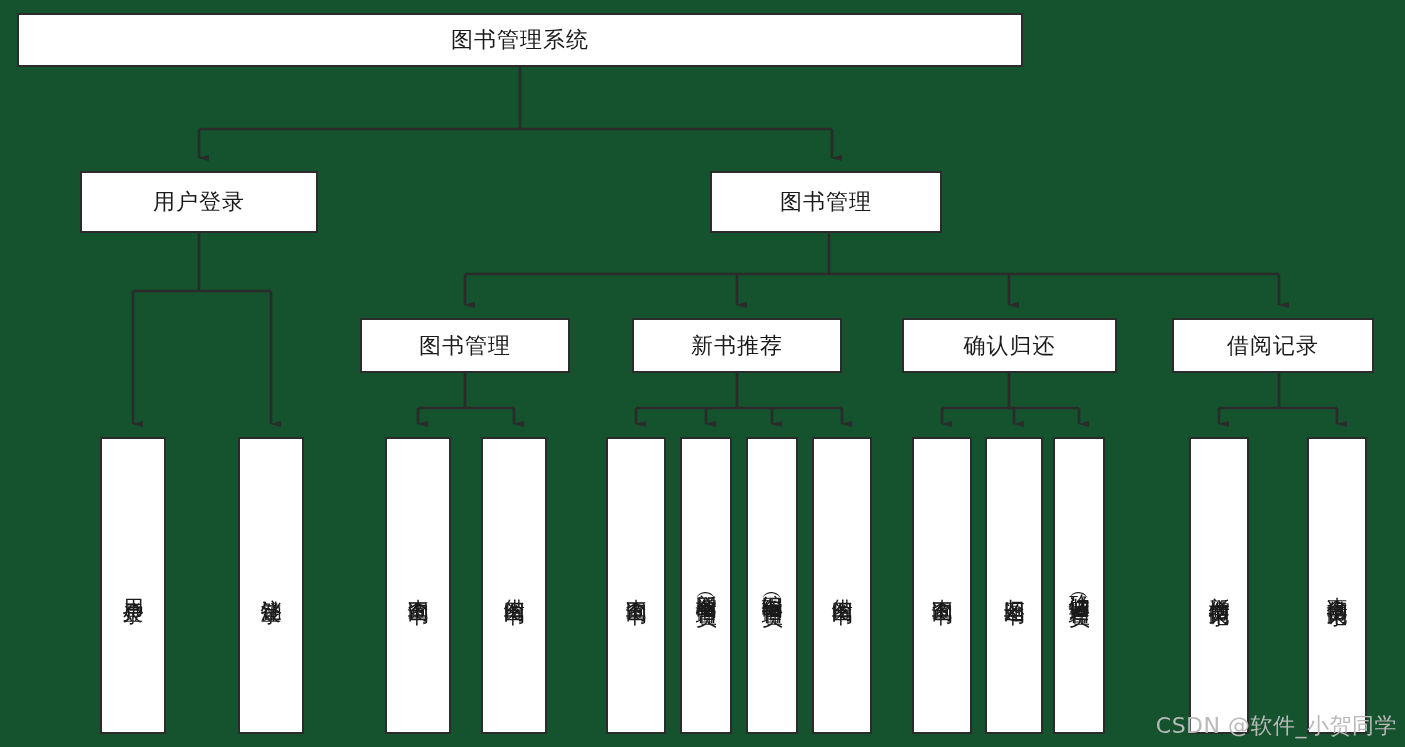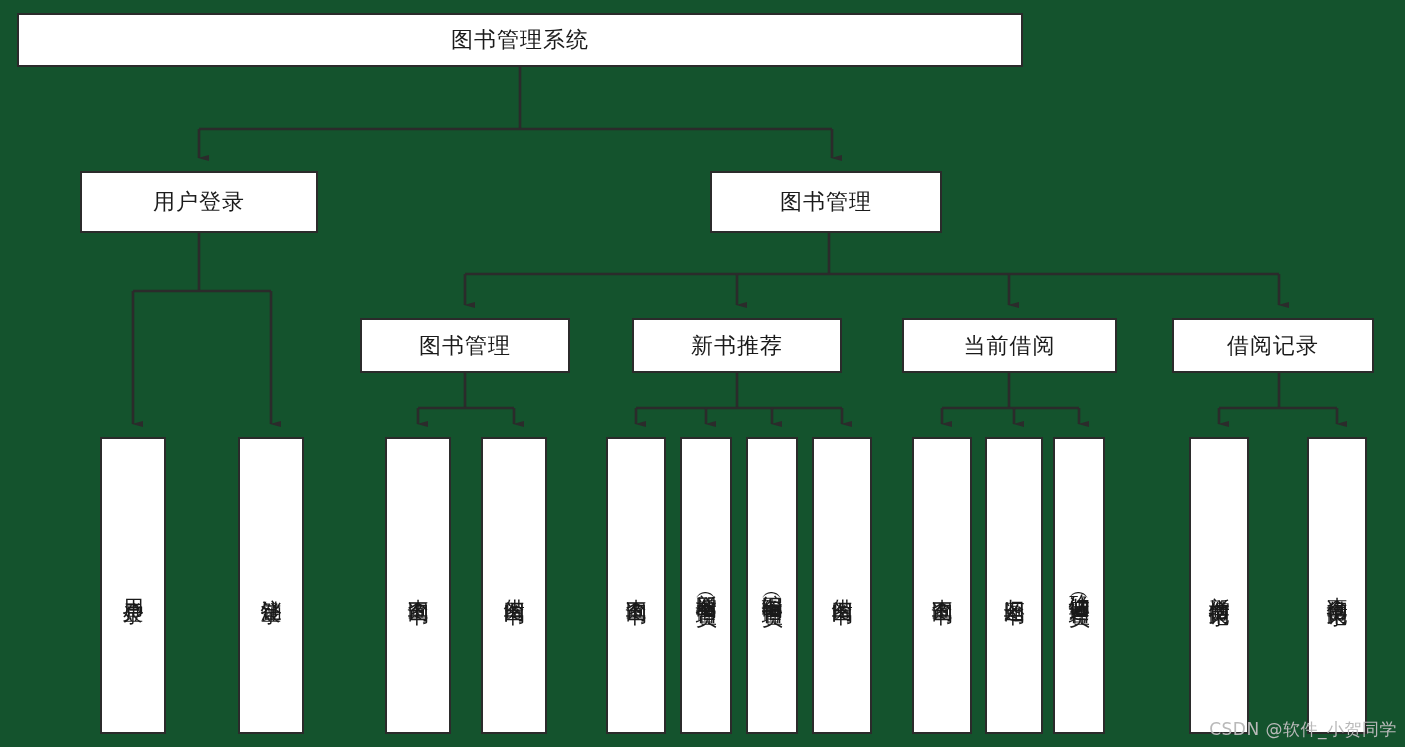--- a/index.html
+++ b/index.html
@@ -5,21 +5,21 @@
   html,body{margin:0;padding:0;background:#ffffff;}
   body{width:1405px;height:747px;overflow:hidden;font-family:"DejaVu Sans","Liberation Sans",sans-serif;}
   #stage{position:relative;width:1405px;height:747px;background:#14532d;}
   #wires{position:absolute;inset:0;width:1405px;height:747px;}
   .node{position:absolute;box-sizing:border-box;background:#ffffff;border:2px solid #2b2b2b;
         display:flex;align-items:center;justify-content:center;color:#1a1a1a;}
   .node.h{font-size:22px;letter-spacing:1px;}
   .node.v{font-size:21px;line-height:1.08;}
   .node.v .vt{writing-mode:vertical-rl;text-orientation:upright;letter-spacing:2px;
               white-space:normal;max-height:100%;}
-  #watermark{position:absolute;right:8px;bottom:6px;font-size:17px;color:#b9b9b9;
+  #watermark{position:absolute;right:8px;bottom:6px;font-size:22px;color:#b9b9b9;
              letter-spacing:.5px;white-space:nowrap;pointer-events:none;}
 </style>
 </head>
 <body>
 
 <div id="stage">
 
   <svg id="wires" viewBox="0 0 1405 747">
     <defs>
       <marker id="arw" markerWidth="10" markerHeight="11" refX="3" refY="10" orient="auto" markerUnits="userSpaceOnUse">
@@ -81,21 +81,21 @@
       <span>图书管理</span>
     </div>
 
   <div class="node h" style="left: 360px; top: 318px; width: 210px; height: 55px;">
       <span>图书管理</span>
     </div>
   <div class="node h" style="left: 632px; top: 318px; width: 210px; height: 55px;">
       <span>新书推荐</span>
     </div>
   <div class="node h" style="left: 902px; top: 318px; width: 215px; height: 55px;">
-      <span>当前借阅</span>
+      <span>确认归还</span>
     </div>
   <div class="node h" style="left: 1172px; top: 318px; width: 202px; height: 55px;">
       <span>借阅记录</span>
     </div>
 
   <div class="node v" style="left: 100px; top: 437px; width: 66px; height: 297px;">
       <span class="vt">用户登录</span>
     </div>
   <div class="node v" style="left: 238px; top: 437px; width: 66px; height: 297px;">
       <span class="vt">注销登录</span>

